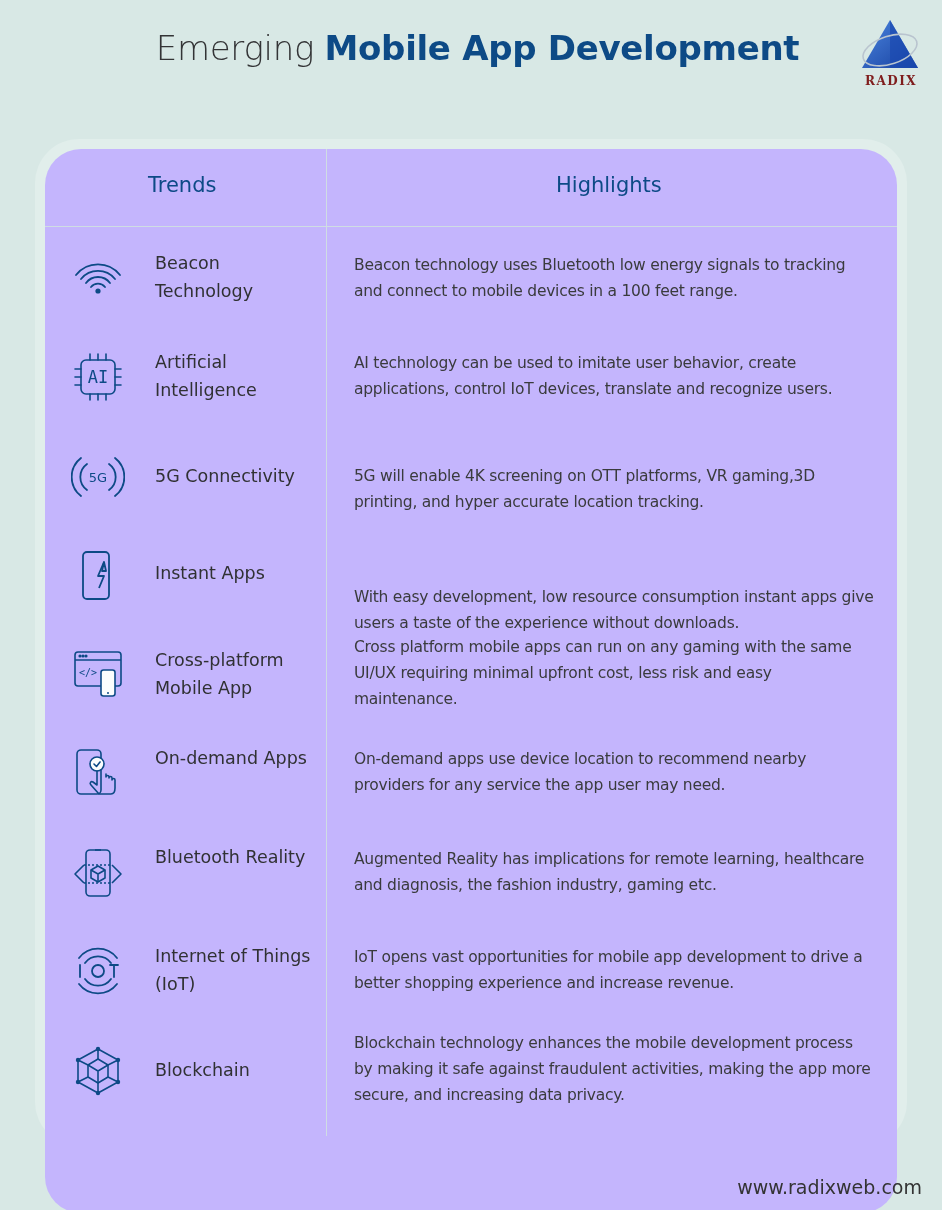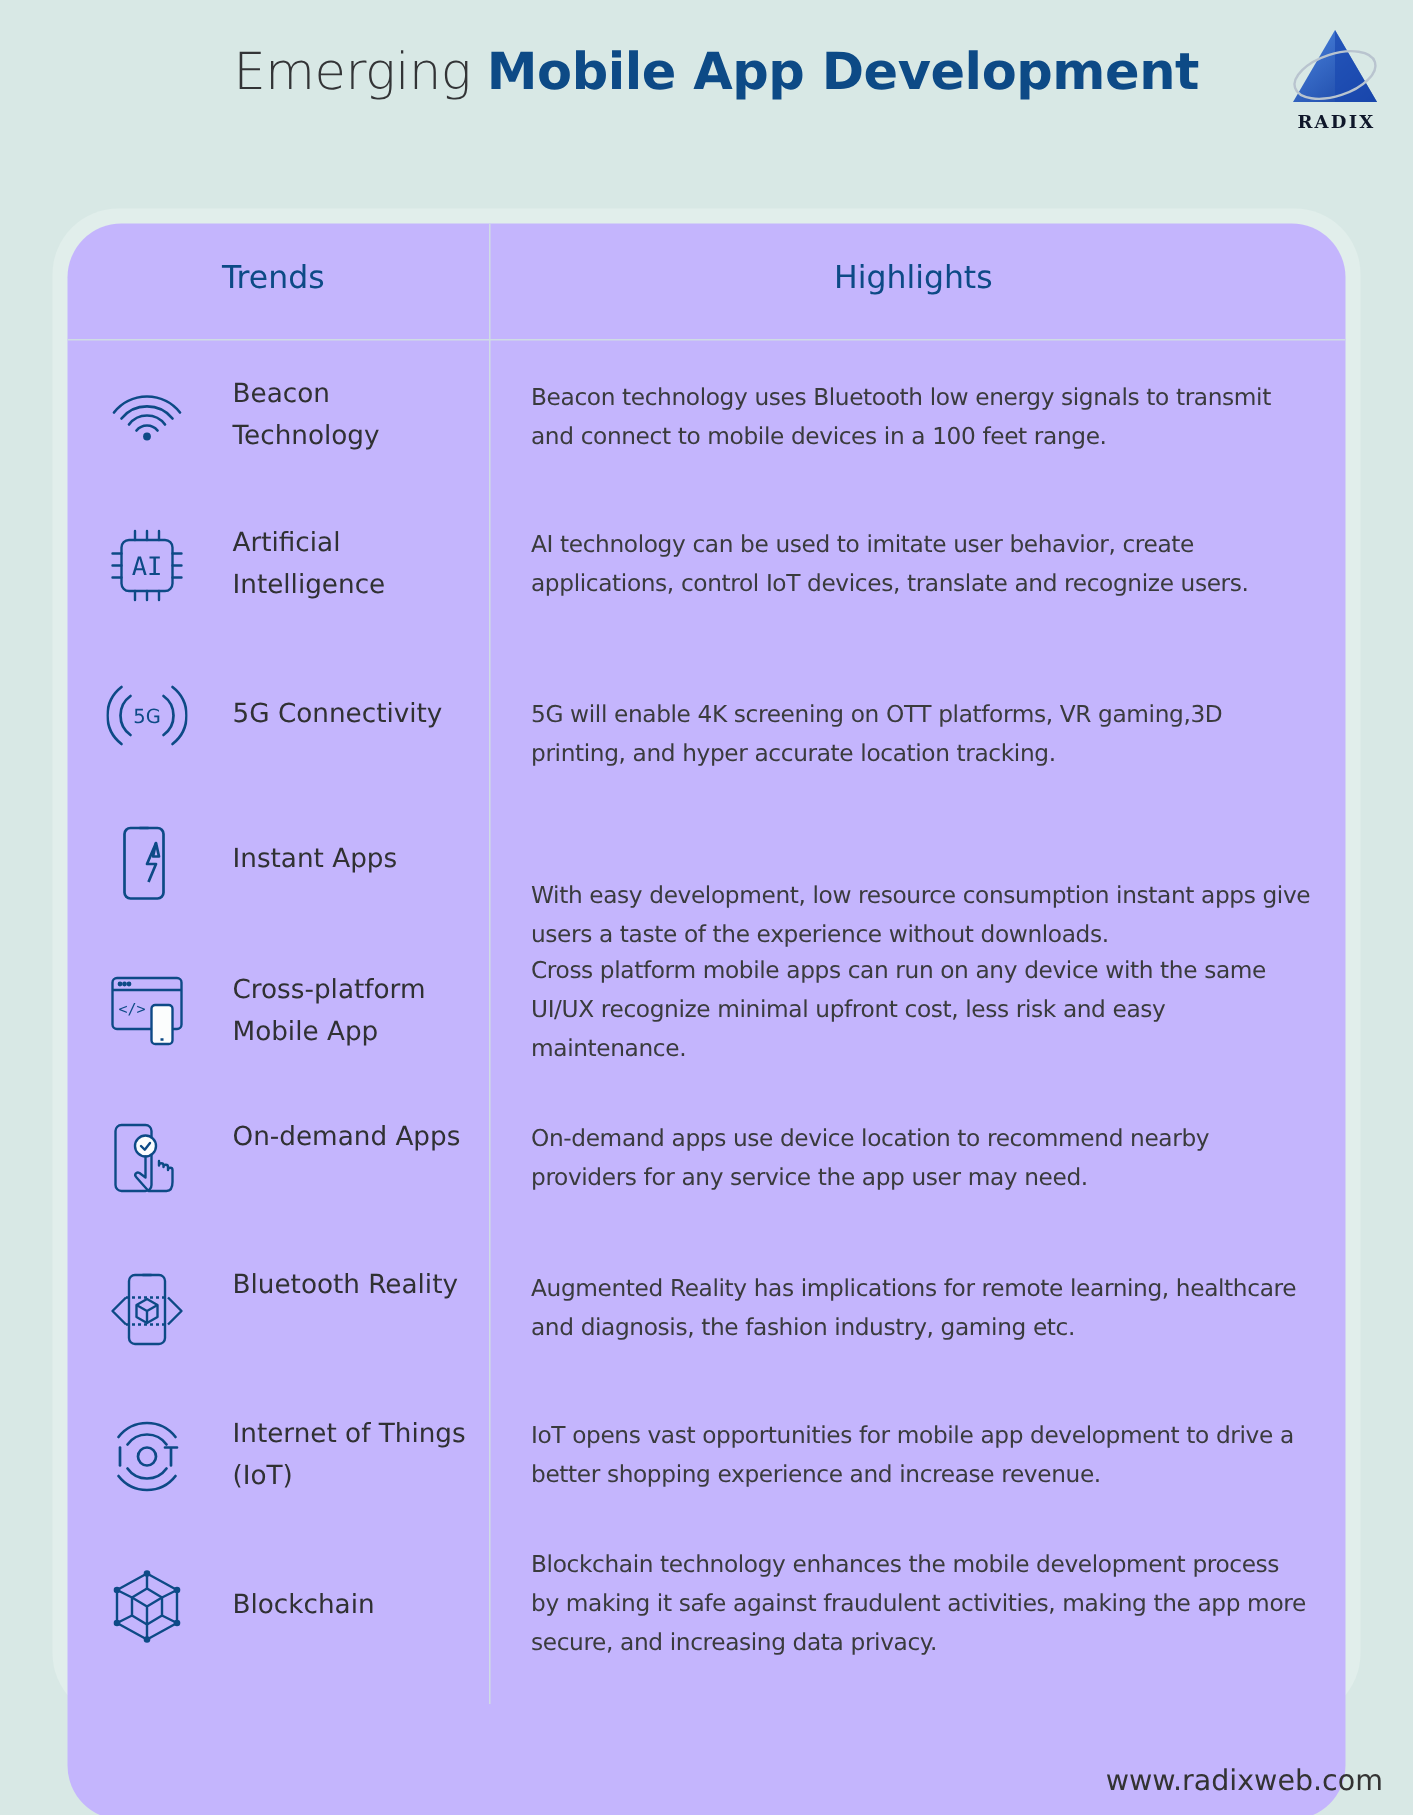--- a/index.html
+++ b/index.html
@@ -29,21 +29,21 @@
     left: 852px; top: 16px; width: 76px; height: 76px;
   }
   .logo-text {
     position: absolute;
     left: 854px; top: 74px; width: 74px;
     text-align: center;
     font-family: "DejaVu Serif", serif;
     font-weight: 700;
     font-size: 12px;
     letter-spacing: 1.5px;
-    color: #0f172a;
+    color: #7f1d1d;
   }
   .card-outer {
     position: absolute;
     left: 35px; top: 139px; width: 872px; height: 1007px;
     border-radius: 44px;
     background: #e1eeeb;
   }
   .card {
     position: absolute;
     left: 45px; top: 149px; width: 852px; height: 1064px;
@@ -140,21 +140,21 @@
     <div class="icon" style="top:2px;">
       <svg viewBox="0 0 54 54" fill="none" stroke="#0d4a86" stroke-width="1.8" stroke-linecap="round">
         <path d="M5 24 A28 28 0 0 1 49 24"></path>
         <path d="M10 28 A22 22 0 0 1 44 28"></path>
         <path d="M15 32 A15 15 0 0 1 39 32"></path>
         <path d="M20 36 A9 9 0 0 1 34 36"></path>
         <circle cx="27" cy="40" r="2.6" fill="#0d4a86" stroke="none"></circle>
       </svg>
     </div>
     <div class="trend-name" style="top:0;">Beacon Technology</div>
-    <div class="highlight" style="top:3px;">Beacon technology uses Bluetooth low energy signals to transmit and connect to mobile devices in a 100 feet range.</div>
+    <div class="highlight" style="top:3px;">Beacon technology uses Bluetooth low energy signals to tracking and connect to mobile devices in a 100 feet range.</div>
   </div>
 
   <div class="row" style="top:199px;">
     <div class="icon" style="top:2px;">
       <svg viewBox="0 0 54 54" fill="none" stroke="#0d4a86" stroke-width="1.6" stroke-linecap="round">
         <rect x="10" y="10" width="34" height="34" rx="5"></rect>
         <path d="M19 4v6M27 4v6M35 4v6M19 44v6M27 44v6M35 44v6M4 19h6M4 27h6M4 35h6M44 19h6M44 27h6M44 35h6"></path>
         <text x="27" y="33" text-anchor="middle" font-family="DejaVu Sans Mono, monospace" font-size="17" fill="#0d4a86" stroke="none">AI</text>
       </svg>
     </div>
@@ -196,21 +196,21 @@
         <path d="M4 14h46"></path>
         <circle cx="9" cy="10" r="0.8" fill="#0d4a86"></circle>
         <circle cx="12" cy="10" r="0.8" fill="#0d4a86"></circle>
         <circle cx="15" cy="10" r="0.8" fill="#0d4a86"></circle>
         <text x="17" y="30" text-anchor="middle" font-family="DejaVu Sans Mono, monospace" font-size="10" fill="#0d4a86" stroke="none">&lt;/&gt;</text>
         <rect x="30" y="24" width="14" height="26" rx="2.5" fill="#fbfdfd"></rect>
         <path d="M36 47h2"></path>
       </svg>
     </div>
     <div class="trend-name" style="top:0;">Cross-platform Mobile App</div>
-    <div class="highlight" style="top:-12px;">Cross platform mobile apps can run on any device with the same UI/UX recognize minimal upfront cost, less risk and easy maintenance.</div>
+    <div class="highlight" style="top:-12px;">Cross platform mobile apps can run on any gaming with the same UI/UX requiring minimal upfront cost, less risk and easy maintenance.</div>
   </div>
 
   <div class="row" style="top:595px;">
     <div class="icon" style="top:3px;">
       <svg viewBox="0 0 54 54" fill="none" stroke="#0d4a86" stroke-width="1.6" stroke-linejoin="round" stroke-linecap="round">
         <rect x="6" y="3" width="24" height="44" rx="4"></rect>
         <circle cx="26" cy="17" r="7" fill="#fbfdfd"></circle>
         <path d="M23 17l2.5 2.5L29 15"></path>
         <path d="M26 24v14l-4-3c-2-1-4 1-2 3l8 9h12c3 0 4-3 4-6v-8c0-2-3-2-3 0v-2c0-2-3-2-3 0v-1c0-2-3-2-3 0v-3"></path>
       </svg>

